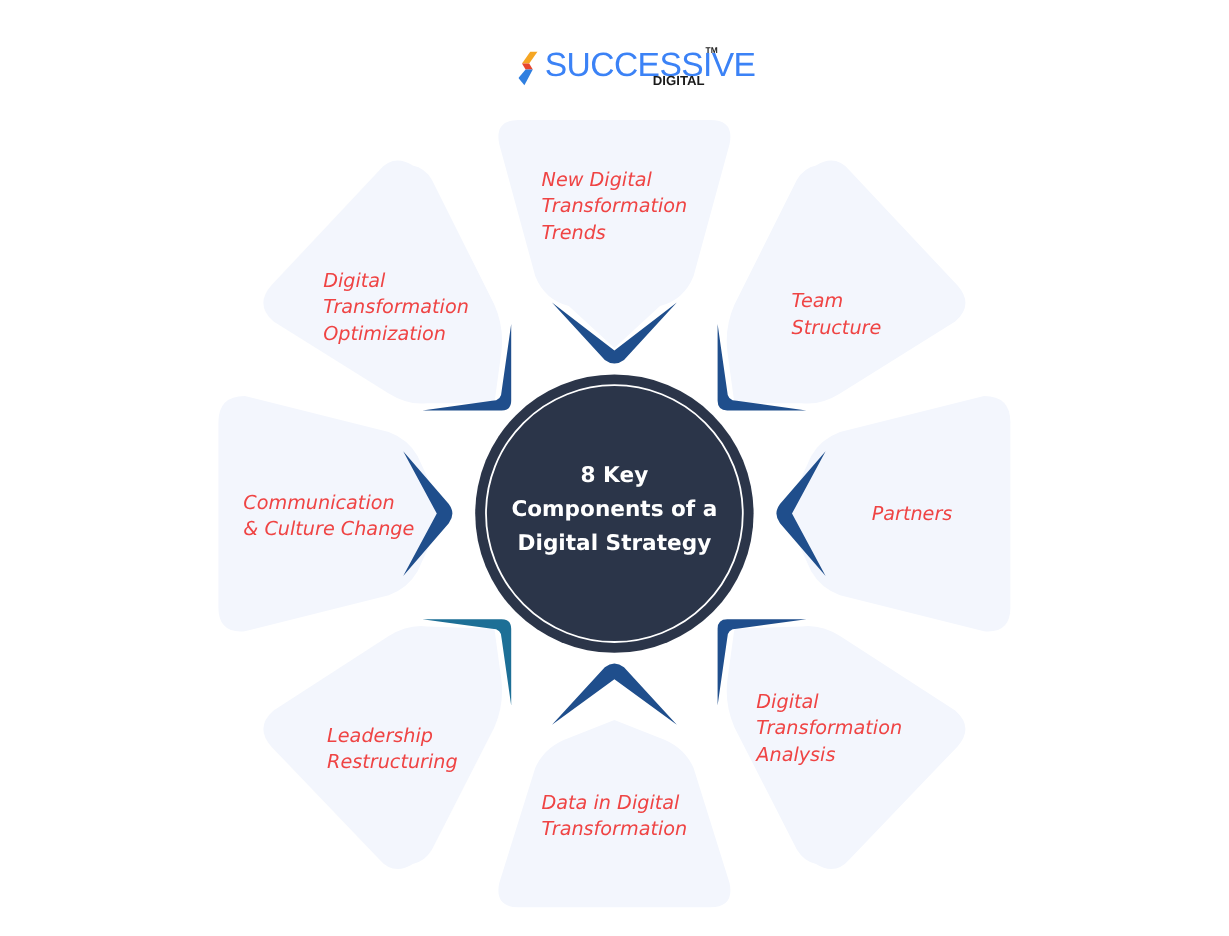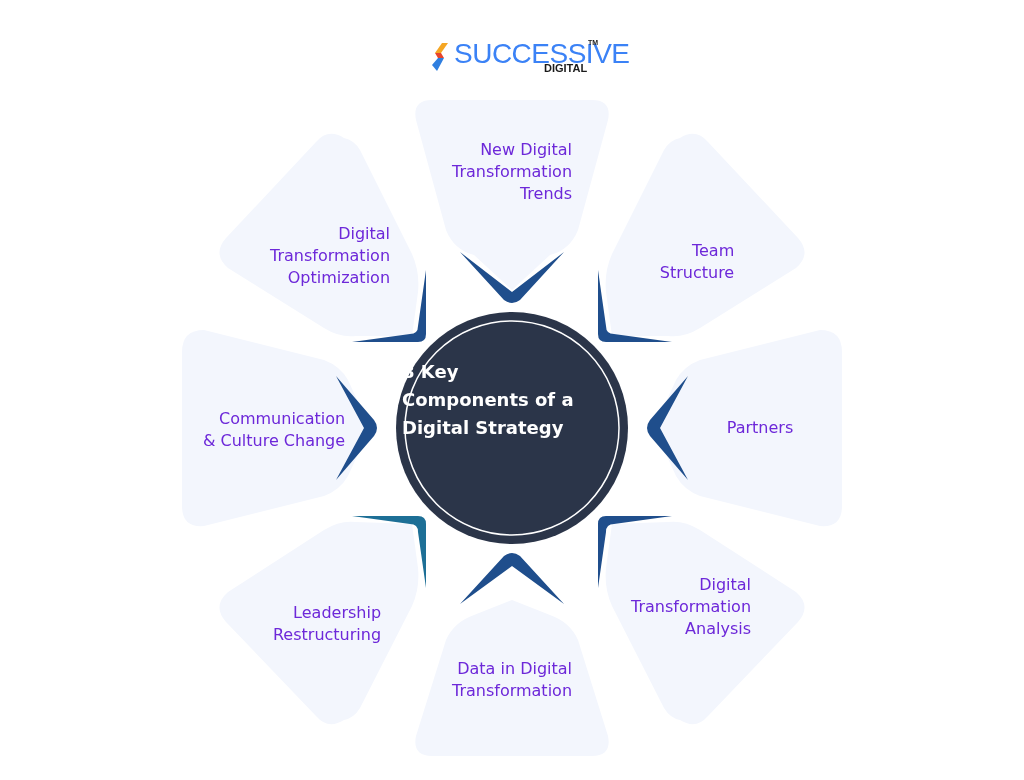--- a/index.html
+++ b/index.html
@@ -3,22 +3,22 @@
 <meta charset="utf-8">
 <style>
   html, body { margin: 0; padding: 0; background: #ffffff; }
   body { width: 1024px; height: 780px; position: relative; overflow: hidden; font-family: "DejaVu Sans", sans-serif; }
   .logo { position: absolute; left: 432px; top: 38px; width: 170px; height: 40px; }
   .logo-main { position: absolute; left: 22px; top: 0; font-family: "Liberation Sans", sans-serif; font-size: 28px; color: #3b82f6; letter-spacing: -0.5px; }
   .logo-tm { position: absolute; left: 156px; top: 1px; font-family: "Liberation Sans", sans-serif; font-size: 7px; font-weight: bold; color: #1a1a1a; }
   .logo-sub { position: absolute; left: 112px; top: 24px; font-family: "Liberation Sans", sans-serif; font-size: 11px; font-weight: bold; color: #1a1a1a; }
   .logo-mark { position: absolute; left: 0; top: 5px; width: 20px; height: 30px; }
   svg.diagram { position: absolute; left: 0; top: 0; }
-  .label { position: absolute; text-align: right; font-family: "DejaVu Sans", sans-serif; font-size: 16px; line-height: 22px; color: #6d28d9; transform: translate(-50%, -50%); white-space: pre-line; }
-  .center-label { position: absolute; left: 512px; top: 400px; transform: translate(-50%, -50%); font-family: "DejaVu Sans", sans-serif; font-weight: bold; font-size: 18px; line-height: 28px; color: #ffffff; white-space: pre-line; width: 220px; }
+  .label { position: absolute; text-align: left; font-family: "DejaVu Sans", sans-serif; font-size: 16px; line-height: 22px; color: #ef4444; transform: translate(-50%, -50%); white-space: pre-line; font-style: italic; }
+  .center-label { position: absolute; left: 512px; top: 425px; transform: translate(-50%, -50%); text-align: center; font-family: "DejaVu Sans", sans-serif; font-weight: bold; font-size: 18px; line-height: 28px; color: #ffffff; white-space: pre-line; width: 220px; }
 </style>
 </head>
 <body>
 
 <div class="logo">
   <svg class="logo-mark" viewBox="0 0 20 30">
     <polygon points="10,0 16,0 9,10 3,10" fill="#f5a623"></polygon>
     <polygon points="3,10 9,10 12,15 6,15" fill="#e8452c"></polygon>
     <polygon points="6,15 12,15 5,28 0,22" fill="#2f7fe0"></polygon>
   </svg>

